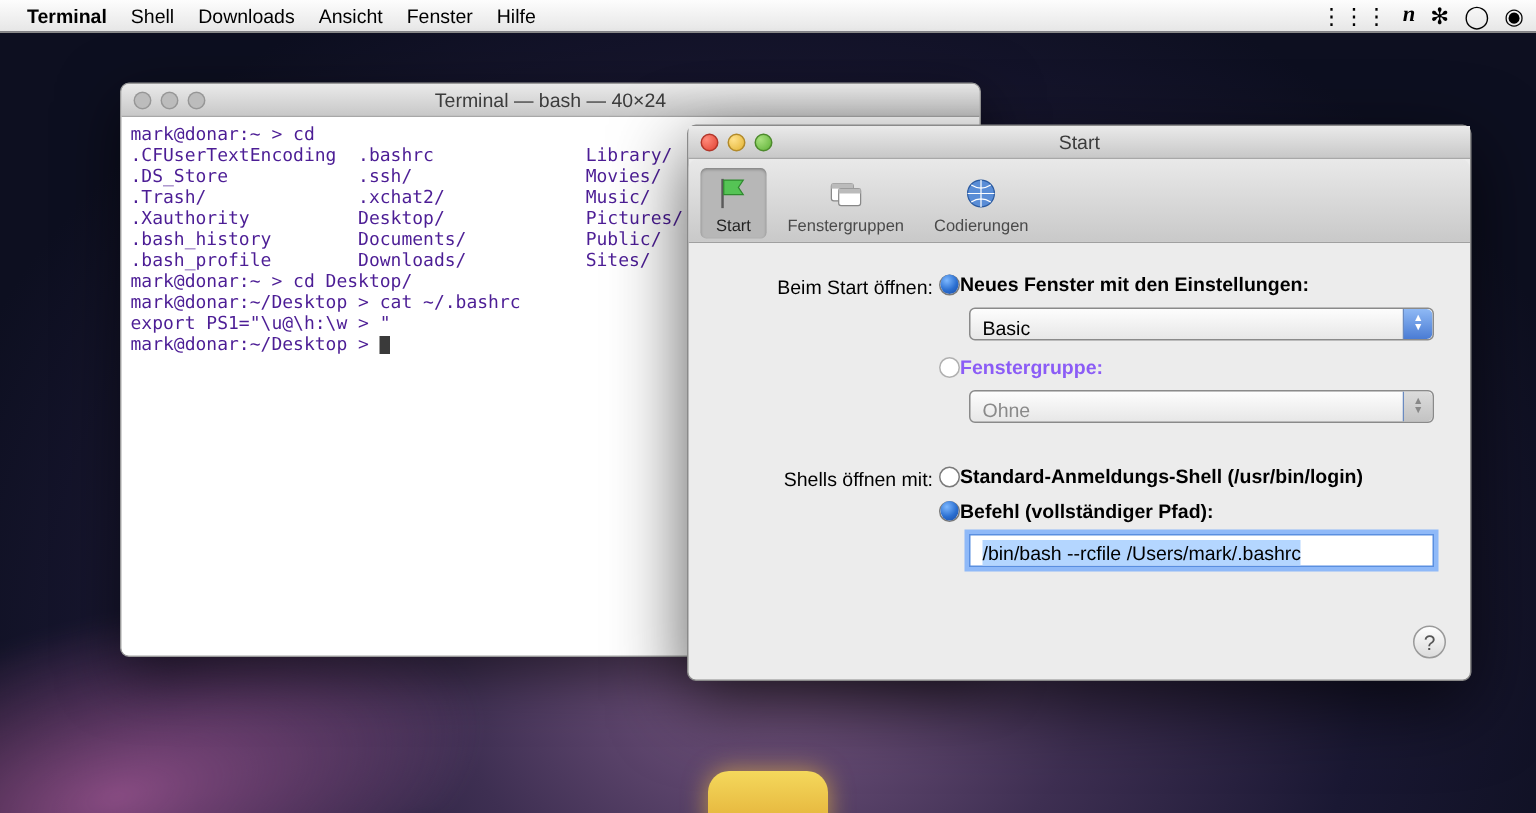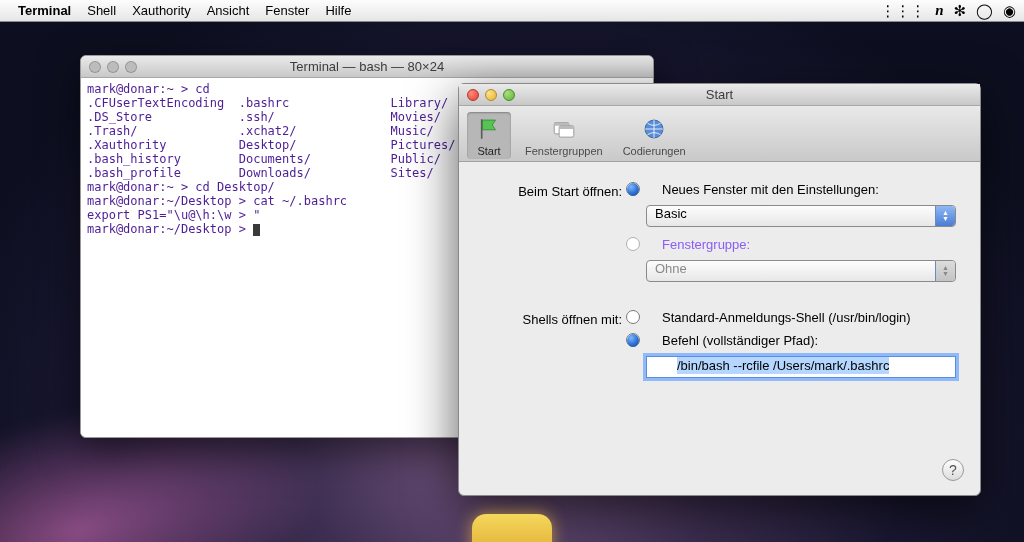--- a/index.html
+++ b/index.html
@@ -71,21 +71,21 @@
   }
   .term-body .cursor {
     display: inline-block; width: 7px; height: 12px;
     background: #3a3a3a; vertical-align: text-bottom;
   }
 
   
   .prefs-window {
     position: absolute;
     left: 458px; top: 83px;
-    width: 523px; height: 413px;
+    width: 523px; height: 371px;
     background: #ececec;
     border: 1px solid #8a8a8a;
     border-radius: 6px;
     box-shadow: 0 16px 50px rgba(0,0,0,0.65);
   }
   .toolbar {
     background: linear-gradient(#e9e9e9, #c9c9c9);
     border-bottom: 1px solid #a0a0a0;
     padding: 6px 8px 2px 8px;
     display: flex; gap: 8px;
@@ -113,39 +113,39 @@
     font-size: 13px; color: #000;
   }
   .row {
     display: flex; align-items: flex-start; margin-bottom: 18px;
   }
   .row .label {
     width: 150px; text-align: right; padding-right: 4px; padding-top: 2px;
   }
   .row .controls { flex: 1; }
   .radio-line {
-    display: flex; margin-bottom: 8px; gap: 22px;
+    display: flex; align-items: center; margin-bottom: 8px; gap: 0; font-weight: bold;
   }
   .radio {
     width: 14px; height: 14px; border-radius: 50%;
     border: 1px solid #7a7a7a; background: #fff;
     display:flex;align-items:center;justify-content:center;
   }
   .radio.checked::after {
     content:""; width: 13px; height: 13px; border-radius:50%;
     background: radial-gradient(circle at 35% 30%, #7db8ff 0%, #2b6fd1 55%, #1a4aa0 100%);
   }
   .radio.disabled { border-color:#b0b0b0; }
   .disabled-text { color:#8b5cf6; }
 
   .popup, .textfield {
     width: 310px; height: 22px;
     border: 1px solid #8a8a8a; border-radius: 4px;
     background: linear-gradient(#fdfdfd,#e7e7e7);
-    display: flex; align-items: flex-start;
+    display: flex; align-items: flex-end;
     padding: 0 8px; font-size: 13px;
     margin-left: 20px; margin-top: 4px; margin-bottom: 10px;
     position: relative;
   }
   .popup .arrows {
     position:absolute; right:0; top:0; bottom:0; width:20px;
     background: linear-gradient(#8fb9f5,#4a7cd4);
     border-left:1px solid #6a8ac0;
     border-top-right-radius:4px;border-bottom-right-radius:4px;
     display:flex;flex-direction:column;align-items:center;justify-content:center;
@@ -154,21 +154,21 @@
   .popup.disabled { color:#8a8a8a; }
   .popup.disabled .arrows{ background: linear-gradient(#dcdcdc,#c3c3c3); color:#888;}
 
   .textfield {
     background:#fff; border:1px solid #7a7a7a;
     box-shadow: 0 0 0 3px rgba(94,158,255,0.65);
     border-color:#5a8fe0;
     border-radius: 0;
   }
   .textfield .sel {
-    background:#b4d6ff; padding:1px 0px;margin-left:22px;
+    background:#b4d6ff; padding:1px 0px;
   }
 
   .help-btn {
     position:absolute; right:16px; bottom:14px;
     width:22px;height:22px;border-radius:50%;
     background: linear-gradient(#fefefe,#dcdcdc);
     border:1px solid #9a9a9a;
     display:flex;align-items:center;justify-content:center;
     font-size:14px;color:#555;
   }
@@ -188,41 +188,41 @@
 </style>
 </head>
 <body>
 
 <div class="swoosh1"></div>
 
 <div class="menubar">
   <span class="apple"></span>
   <span class="item app">Terminal</span>
   <span class="item">Shell</span>
-  <span class="item">Xauthority</span>
+  <span class="item">Downloads</span>
   <span class="item">Ansicht</span>
   <span class="item">Fenster</span>
   <span class="item">Hilfe</span>
   <div class="right">
     <span>⋮⋮⋮</span>
     <span style="font-family:serif;font-style:italic;font-weight:bold;">n</span>
     <span>✻</span>
     <span>◯</span>
     <span>◉</span>
   </div>
 </div>
 
 <div class="term-window">
   <div class="titlebar">
     <div class="traffic dim">
       <div class="dot"></div>
       <div class="dot"></div>
       <div class="dot"></div>
     </div>
-    <div class="title">Terminal — bash — 80×24</div>
+    <div class="title">Terminal — bash — 40×24</div>
   </div>
   <div class="term-body"><span>mark@donar:~ &gt; cd
 .CFUserTextEncoding  .bashrc              Library/
 .DS_Store            .ssh/                Movies/
 .Trash/              .xchat2/             Music/
 .Xauthority          Desktop/             Pictures/
 .bash_history        Documents/           Public/
 .bash_profile        Downloads/           Sites/
 mark@donar:~ &gt; cd Desktop/
 mark@donar:~/Desktop &gt; cat ~/.bashrc

